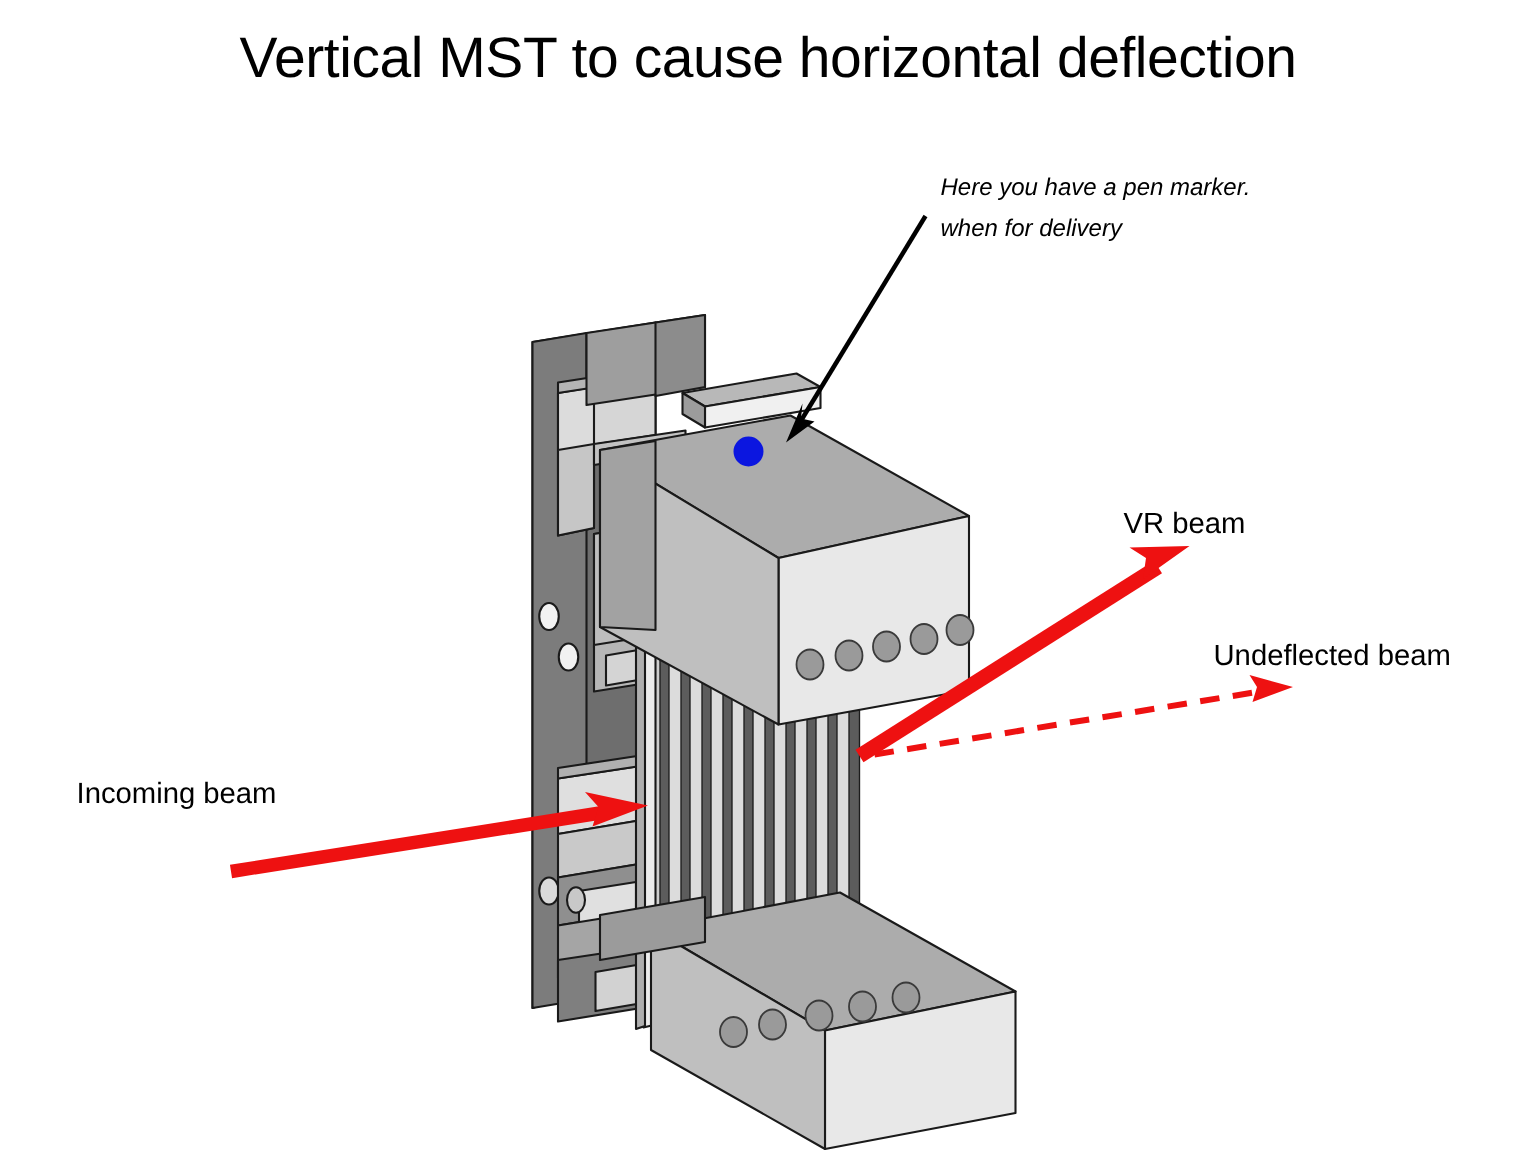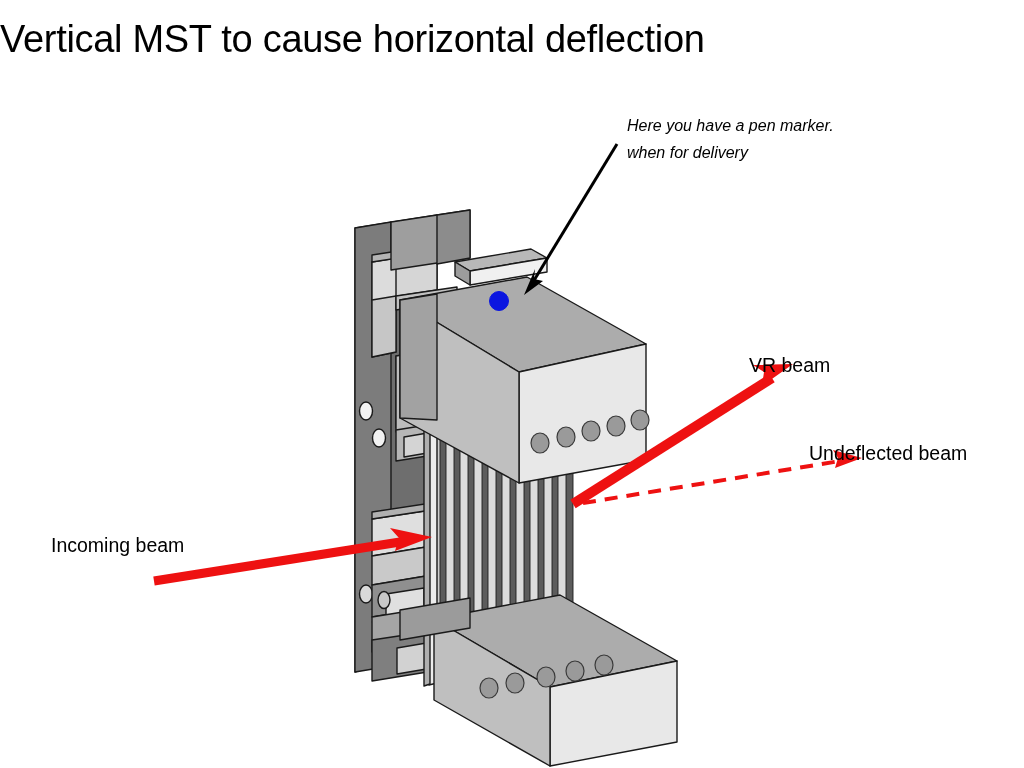--- a/index.html
+++ b/index.html
@@ -18,21 +18,21 @@
   #slide {
     position: absolute;
     inset: 0;
     background: #ffffff;
   }
   #slide-title {
     position: absolute;
     left: 0;
     top: 18px;
     width: 1024px;
-    text-align: left;
+    text-align: center;
     font-size: 38px;
     font-weight: 400;
     letter-spacing: -0.3px;
     color: #000000;
     white-space: nowrap;
   }
   .callout {
     position: absolute;
     font-size: 16px;
     line-height: 27px;
@@ -43,21 +43,20 @@
   #pen-marker-note {
     left: 627px;
     top: 112px;
   }
   .beam-label {
     position: absolute;
     font-size: 19.5px;
     line-height: 24px;
     color: #000000;
     white-space: nowrap;
-    margin-top: 16px;
   }
   #label-vr-beam { left: 749px; top: 337px; }
   #label-undeflected-beam { left: 809px; top: 425px; text-align: center; }
   #label-incoming-beam { left: 51px; top: 517px; text-align: center; }
   #scene {
     position: absolute;
     left: 0;
     top: 0;
     width: 1024px;
     height: 768px;

